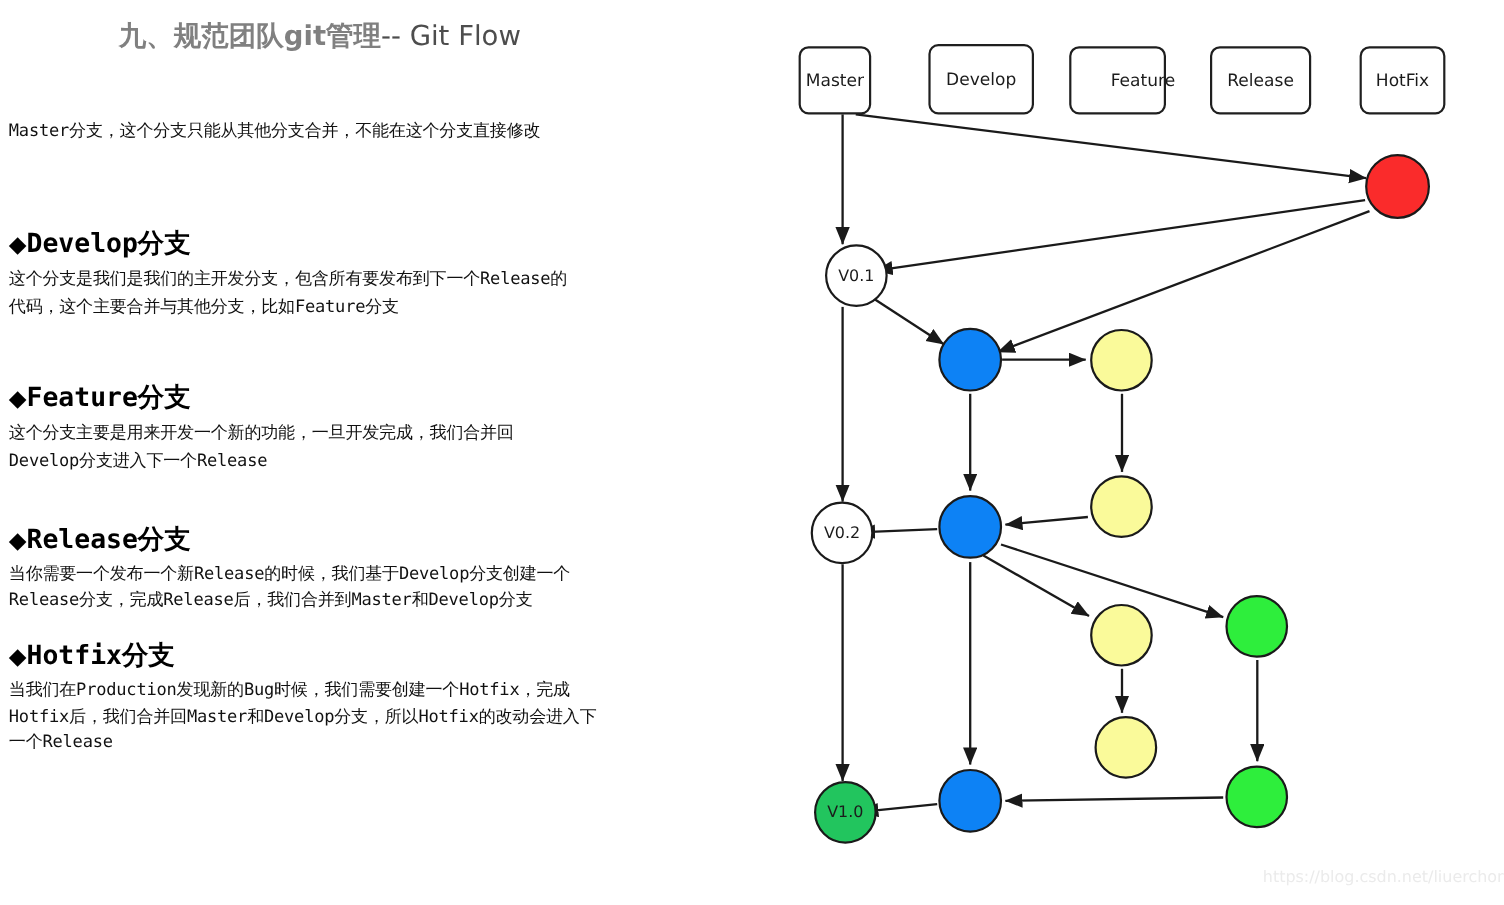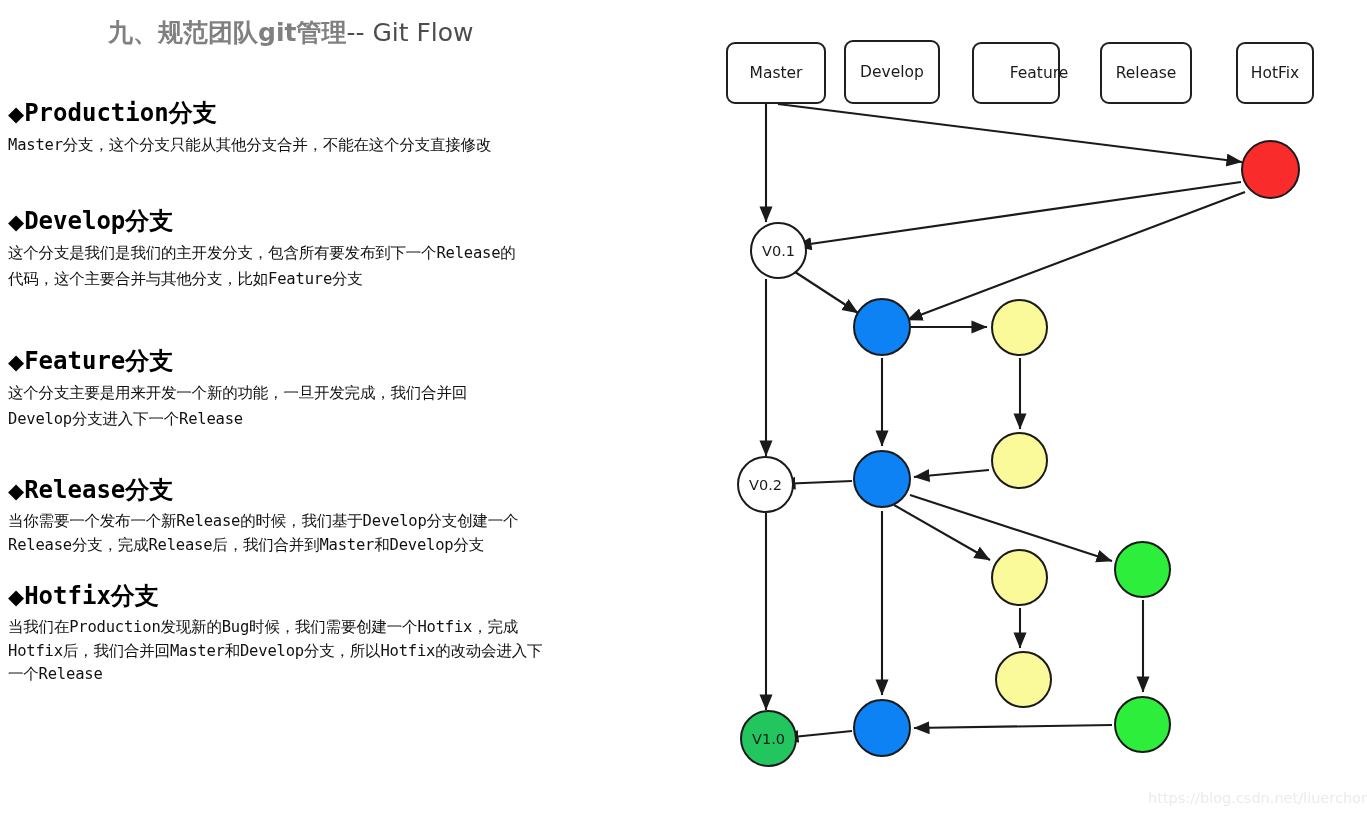--- a/index.html
+++ b/index.html
@@ -63,21 +63,20 @@
 </head>
 <body>
 
 <div id="root">
 
   <div id="left">
 
     <div id="page-title"><span>九、规范团队git管理</span><span class="latin">-- Git Flow</span></div>
 
     <div class="sec" style="top:100px;">
-      <div class="sec-head"><span class="dia">◆</span><span>Production分支</span></div>
       <div class="sec-body">
         <div>Master分支，这个分支只能从其他分支合并，不能在这个分支直接修改</div>
       </div>
     </div>
 
     <div class="sec" style="top:208px;">
       <div class="sec-head"><span class="dia">◆</span><span>Develop分支</span></div>
       <div class="sec-body">
         <div>这个分支是我们是我们的主开发分支，包含所有要发布到下一个Release的</div>
         <div>代码，这个主要合并与其他分支，比如Feature分支</div>
@@ -151,21 +150,21 @@
         <path d="M320,608 L320,648"></path>
 
         <path d="M443,600 L443,692"></path>
 
         <path d="M412,725 L214,728"></path>
 
         <path d="M152,731 L83,738"></path>
       </g>
     </svg>
 
-    <div class="lane-box" style="left:26px;top:42px;width:100px;height:62px;">
+    <div class="lane-box" style="left:26px;top:42px;width:66px;height:62px;">
       <span>Master</span>
     </div>
     <div class="lane-box" style="left:144px;top:40px;width:96px;height:64px;">
       <span>Develop</span>
     </div>
     <div class="lane-box" style="left:272px;top:42px;width:88px;height:62px;padding-left:46px;">
       <span>Feature</span>
     </div>
     <div class="lane-box" style="left:400px;top:42px;width:92px;height:62px;">
       <span>Release</span>

